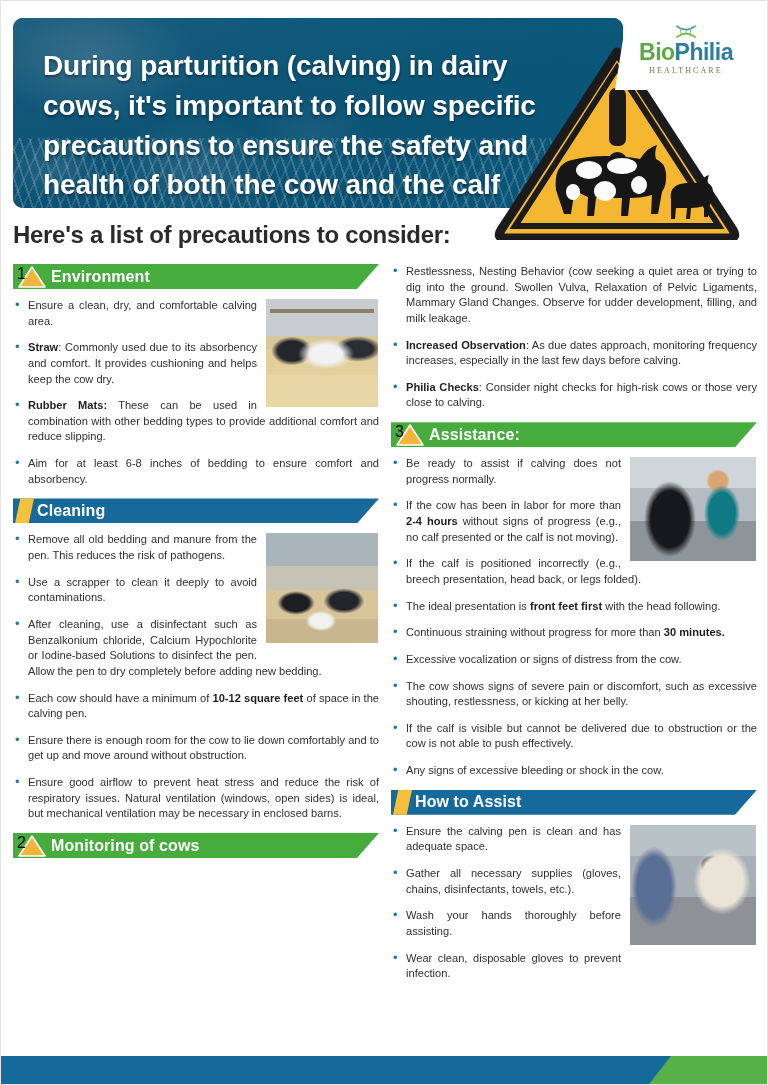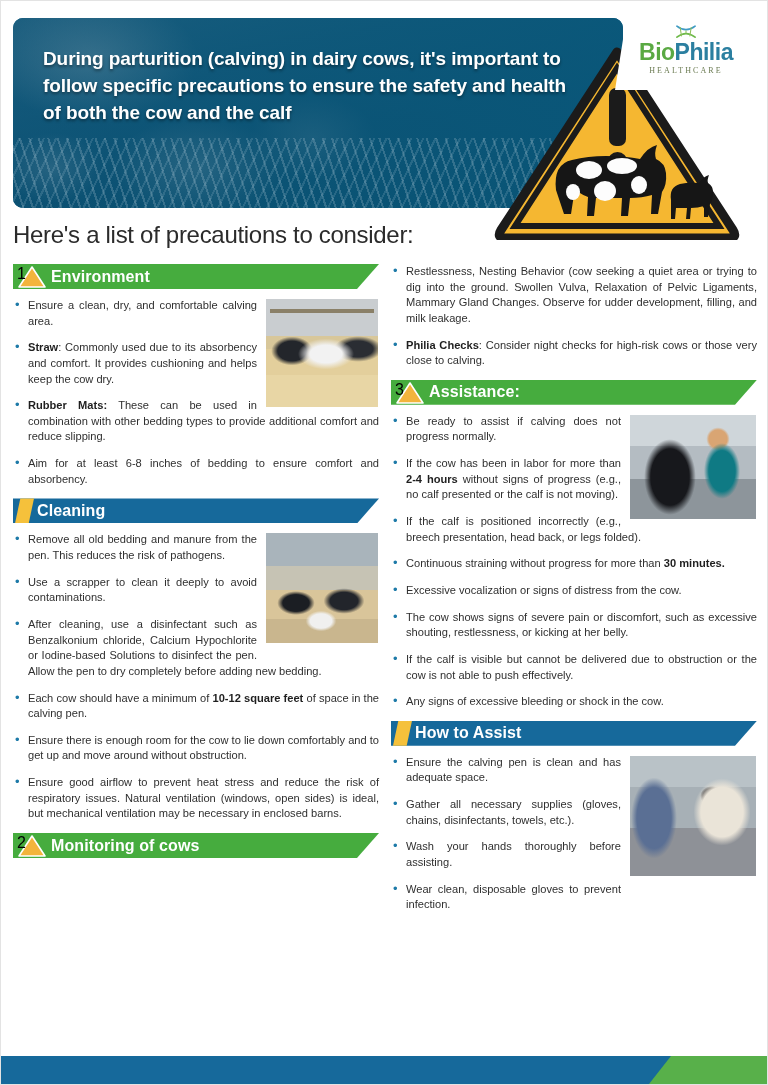--- a/index.html
+++ b/index.html
@@ -58,21 +58,21 @@
     background:
       repeating-linear-gradient(72deg, rgba(196,214,224,.22) 0 2px, rgba(196,214,224,0) 2px 9px),
       repeating-linear-gradient(-64deg, rgba(170,200,215,.18) 0 2px, rgba(170,200,215,0) 2px 11px);
   }
 
   .hero-title {
     position: absolute;
     left: 30px; top: 28px;
     width: 530px;
     color: #ffffff;
-    font-size: 19px;
+    font-size: 28px;
     font-weight: bold;
     line-height: 1.42;
     letter-spacing: -0.1px;
     text-shadow: 0 2px 3px rgba(0,0,0,.42);
   }
 
   
   .warn-sign {
     position: absolute;
     left: 480px; top: 22px;
@@ -111,21 +111,21 @@
     font-weight: normal;
     margin-top: 2px;
     font-family: "Liberation Serif", serif;
   }
 
   
   .page-title {
     position: absolute;
     left: 12px; top: 220px;
     font-size: 24px;
-    font-weight: normal;
+    font-weight: bold;
     color: #2b2b2b;
     letter-spacing: -0.3px;
   }
 
   
   .col {
     position: absolute;
     top: 263px;
     width: 366px;
   }
@@ -377,39 +377,41 @@
       <span class="num-badge nb-txt">2</span>
       <span class="band-label band-num-label">Monitoring of cows</span>
     </div>
 
   </div>
 
   <div class="col col-right">
 
     <ul class="blist">
       <li><span>Restlessness, Nesting Behavior (cow seeking a quiet area or trying to dig into the ground. Swollen Vulva, Relaxation of Pelvic Ligaments, Mammary Gland Changes. Observe for udder development, filling, and milk leakage.</span></li>
+      <li><b>Increased Observation</b><span>: As due dates approach, monitoring frequency increases, especially in the last few days before calving.</span></li>
       <li><b>Philia Checks</b><span>: Consider night checks for high-risk cows or those very close to calving.</span></li>
     </ul>
 
     <div class="band band-green">
       <div class="band-bar"></div>
       <svg class="num-badge" viewBox="0 0 30 24">
         <path d="M15 2 L28 22 L2 22 Z" fill="#f3b43c" stroke="#ffffff" stroke-width="1.6" stroke-linejoin="round"></path>
       </svg>
       <span class="num-badge nb-txt">3</span>
       <span class="band-label band-num-label">Assistance:</span>
     </div>
 
     <ul class="blist">
       <li>
         <div class="photo ph-vet"></div>
         <span>Be ready to assist if calving does not progress normally.</span>
       </li>
       <li><span>If the cow has been in labor for more than </span><b>2-4 hours</b><span> without signs of progress (e.g., no calf presented or the calf is not moving).</span></li>
       <li><span>If the calf is positioned incorrectly (e.g., breech presentation, head back, or legs folded).</span></li>
+      <li><span>The ideal presentation is </span><b>front feet first</b><span> with the head following.</span></li>
       <li><span>Continuous straining without progress for more than </span><b>30 minutes.</b></li>
       <li><span>Excessive vocalization or signs of distress from the cow.</span></li>
       <li><span>The cow shows signs of severe pain or discomfort, such as excessive shouting, restlessness, or kicking at her belly.</span></li>
       <li><span>If the calf is visible but cannot be delivered due to obstruction or the cow is not able to push effectively.</span></li>
       <li><span>Any signs of excessive bleeding or shock in the cow.</span></li>
     </ul>
 
     <div class="band band-blue">
       <div class="band-bar"></div>
       <div class="accent-para"></div>

